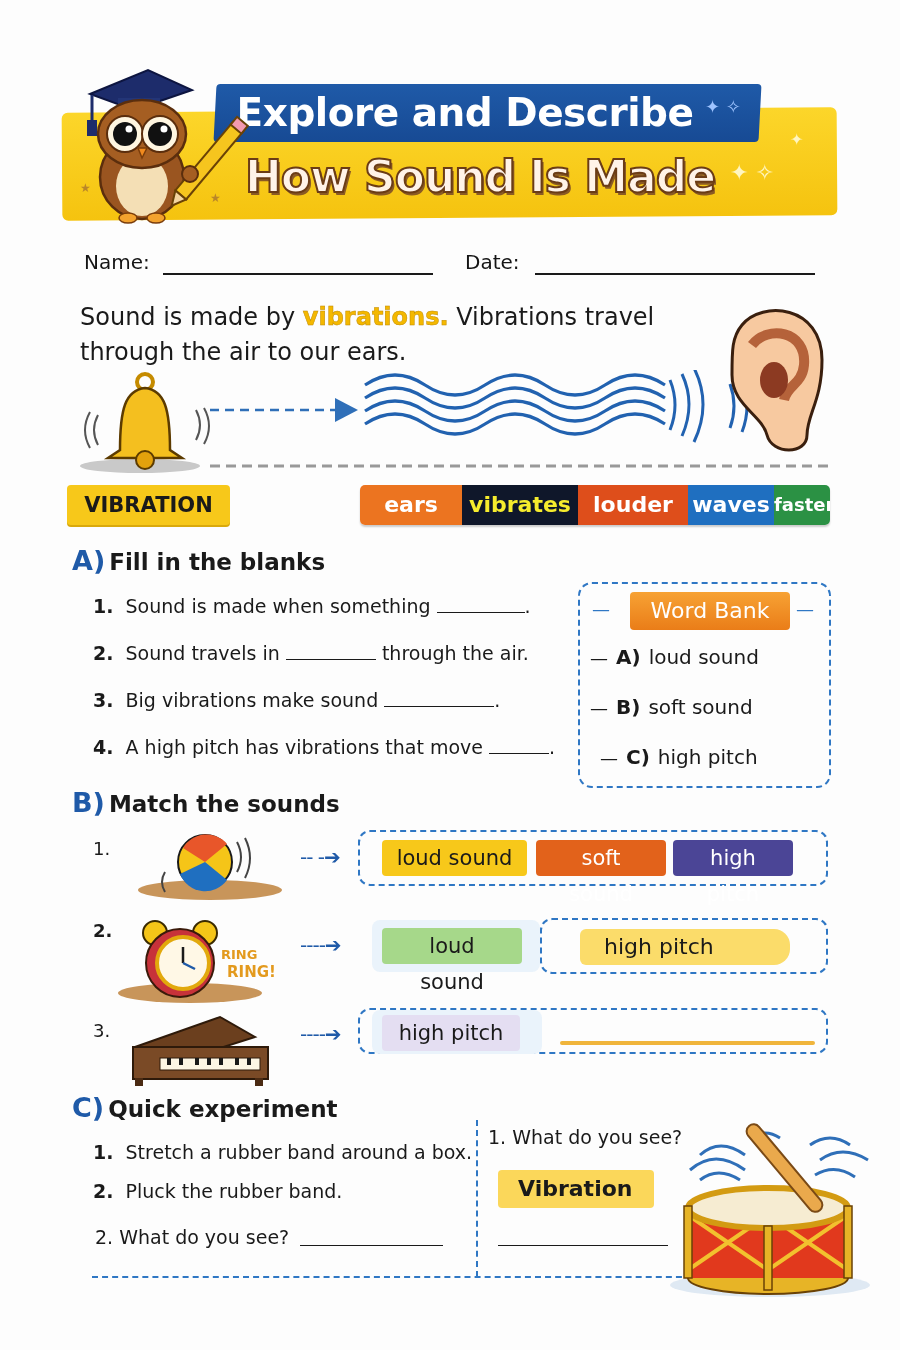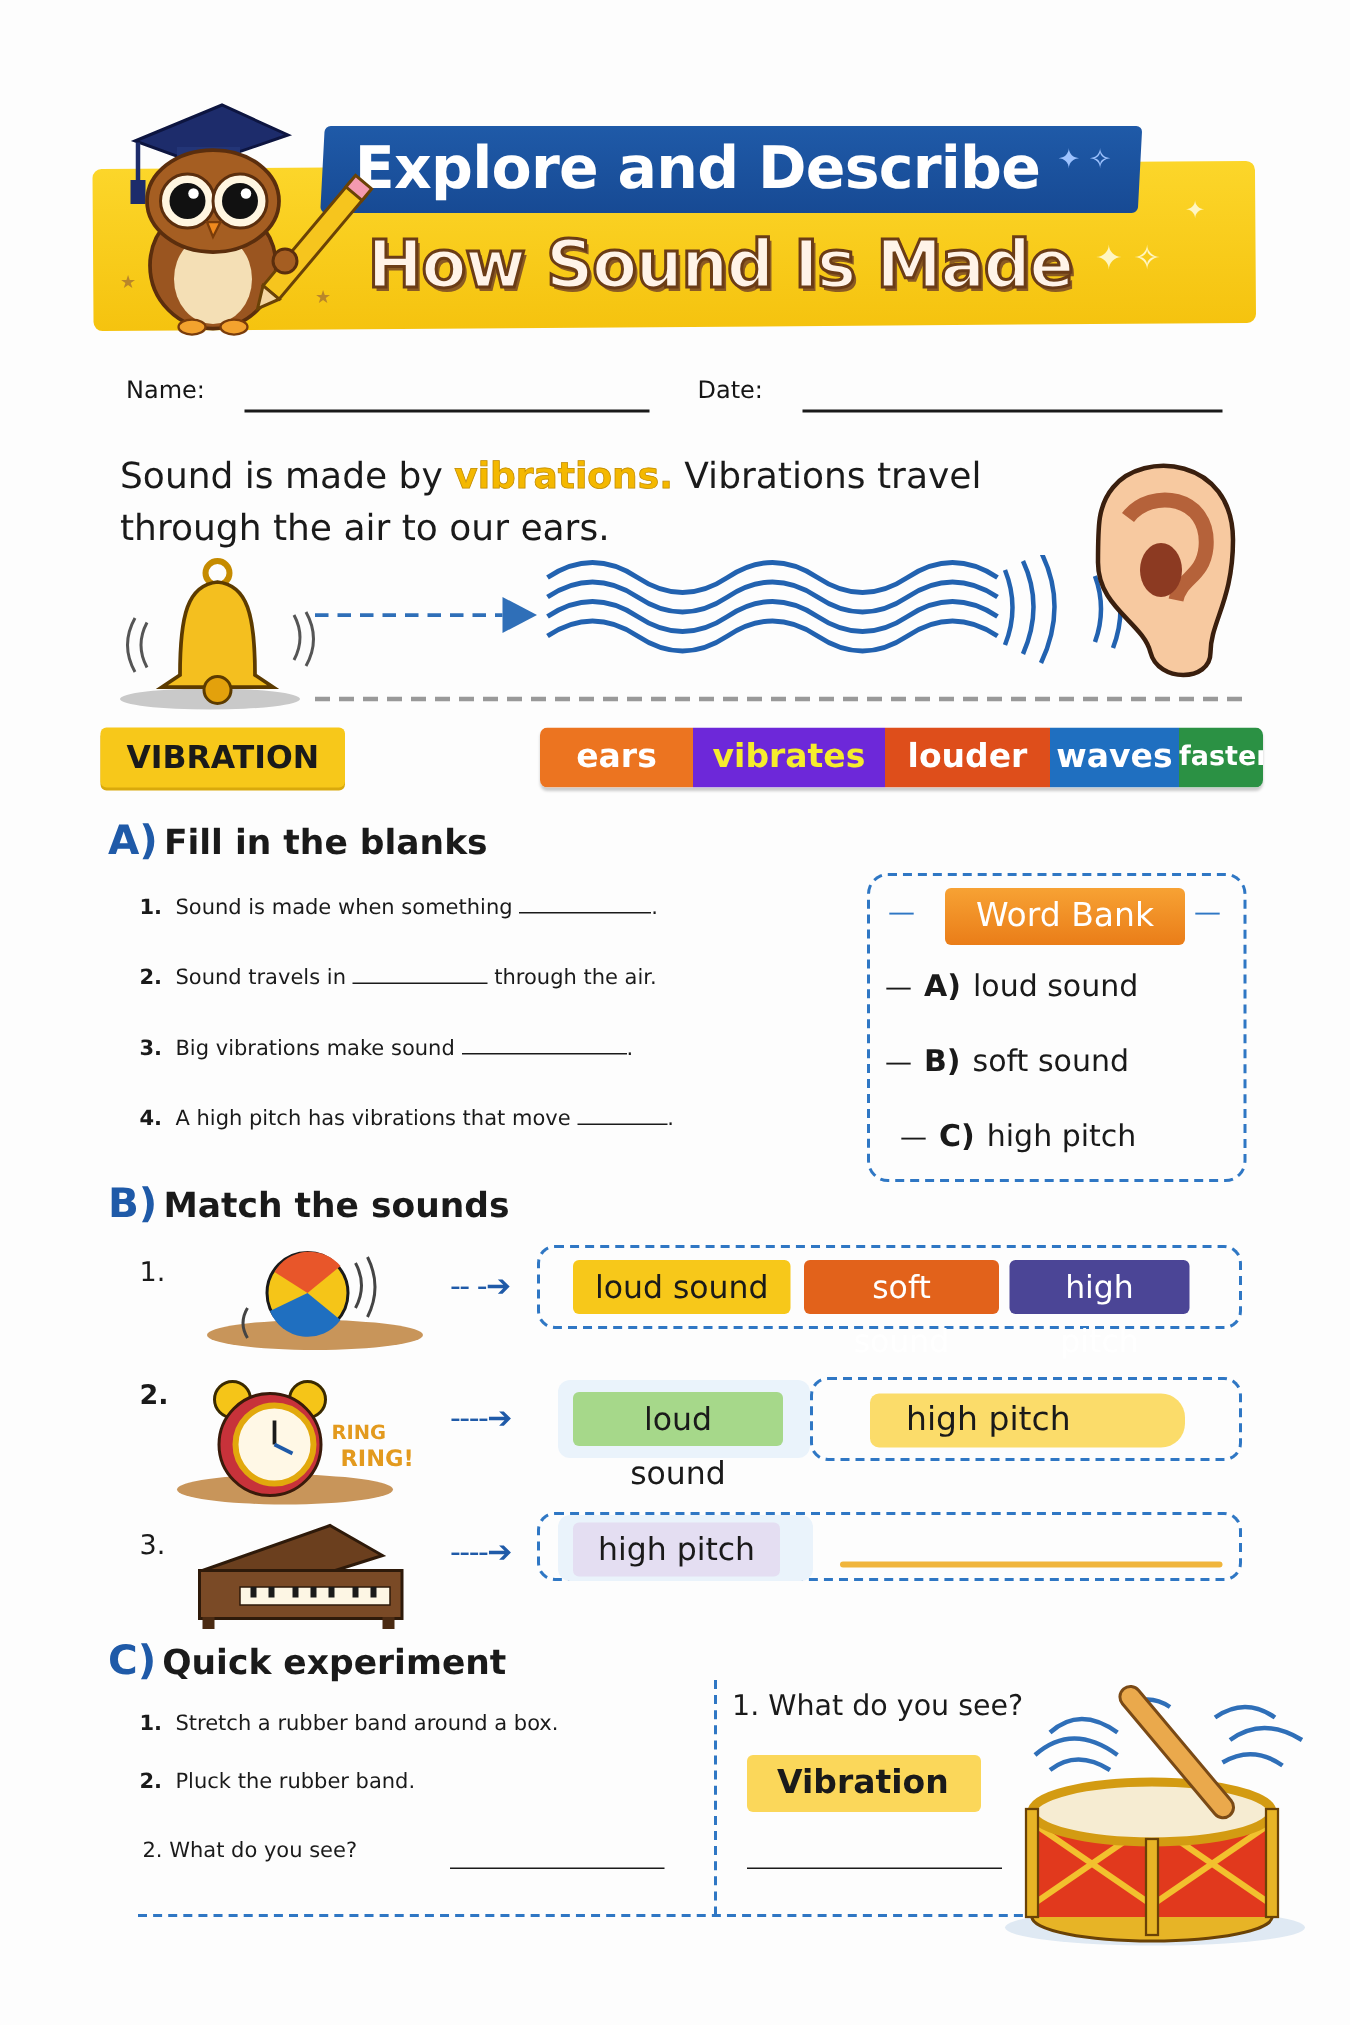--- a/index.html
+++ b/index.html
@@ -12,36 +12,36 @@
   .banner-blue { left: 215px; top: 84px; width: 545px; height: 58px; background: linear-gradient(#1f5aa8, #174a94); transform: skewX(-3deg); border-radius: 4px; }
   .title-top { left: 215px; top: 84px; width: 500px; height: 58px; line-height: 58px; text-align: center; color: #fff; font-weight: bold; font-size: 39px; font-family: "DejaVu Sans", sans-serif; letter-spacing: -0.5px; }
   .title-main { left: 240px; top: 146px; width: 480px; height: 62px; line-height: 62px; text-align: center; color: #fff3e8; font-weight: bold; font-size: 44px; letter-spacing: -1px; -webkit-text-stroke: 2px #6b3c16; text-shadow: 2px 3px 0 #8a5a24; }
   .sparkle { color: #fff6c2; font-size: 18px; }
   .sparkle.blue { color: #9ec3ff; }
 
   
   .owl { left: 70px; top: 62px; width: 180px; height: 165px; }
 
   
-  .label-lg { font-size: 16px; color: #151515; }
+  .label-lg { font-size: 20px; color: #151515; }
   .blank-line { border-bottom: 2px solid #1a1a1a; height: 2px; }
 
   .intro { left: 80px; top: 300px; width: 600px; font-size: 24px; line-height: 35px; color: #1a1a1a; }
   .intro .hl { color: #f4b800; font-weight: bold; -webkit-text-stroke: 0.5px #c08a00; }
 
   
   .vibration-tag { left: 67px; top: 485px; width: 163px; height: 40px; background: #f7c81a; border-radius: 4px; font-weight: bold; font-size: 21px; line-height: 40px; text-align: center; color: #1a1a1a; box-shadow: 0 2px 0 #d9a90c; }
   .strip { left: 360px; top: 485px; height: 40px; display: flex; border-radius: 5px; overflow: hidden; box-shadow: 0 2px 2px rgba(0,0,0,.2); }
   .strip span { display: block; height: 40px; line-height: 40px; text-align: center; font-weight: bold; color: #fff; font-size: 22px; }
 
   
   .sec-head { font-weight: bold; font-size: 23px; color: #1a1a1a; }
   .sec-head .letter { color: #1f5aa8; font-size: 27px; margin-right: 4px; }
 
-  .q-item { font-size: 14px; color: #1a1a1a; white-space: nowrap; }
+  .q-item { font-size: 19px; color: #1a1a1a; white-space: nowrap; }
   .q-item b { font-weight: bold; }
   .fill-blank { display: inline-block; border-bottom: 1.5px solid #1a1a1a; height: 14px; vertical-align: baseline; }
 
   
   .wb-box { left: 578px; top: 582px; width: 253px; height: 206px; border: 2.5px dashed #2f77c4; border-radius: 14px; }
   .wb-title { left: 630px; top: 592px; width: 160px; height: 38px; background: linear-gradient(#f7a234, #ea7d18); border-radius: 4px; color: #fff; font-weight: normal; font-size: 22px; line-height: 38px; text-align: center; }
   .wb-dash { color: #2f77c4; font-size: 18px; }
   .wb-item { font-size: 20px; color: #1a1a1a; }
   .wb-item b { font-weight: bold; margin-right: 8px; }
 
@@ -140,21 +140,21 @@
 
 <svg class="abs" style="left:712px;top:305px;width:115px;height:150px;" viewBox="0 0 115 150">
   <path d="M30,20 C50,-5 110,0 110,55 C110,95 95,110 95,130 C95,150 60,150 55,130 C50,110 20,100 20,70 C20,45 20,32 30,20 Z" fill="#f7c9a0" stroke="#3a1f0e" stroke-width="3"></path>
   <path d="M40,40 C55,20 95,25 92,60 C90,80 75,80 72,95" fill="none" stroke="#b5623a" stroke-width="10"></path>
   <ellipse cx="62" cy="75" rx="14" ry="18" fill="#8c3a22"></ellipse>
 </svg>
 
 <div class="abs vibration-tag">VIBRATION</div>
 <div class="abs strip">
   <span style="width:102px;background:#ec7420;color:#fff;">ears</span>
-  <span style="width:128px;background:#6d28d9;color:#f6ec2d;">vibrates</span>
+  <span style="width:116px;background:#0f172a;color:#f6ec2d;">vibrates</span>
   <span style="width:110px;background:#de4e1b;color:#fff;">louder</span>
   <span style="width:86px;background:#1f6fc0;color:#fff;">waves</span>
   <span style="width:56px;background:#2b9144;color:#fff;font-size:18px;">faster</span>
 </div>
 
 <div class="abs sec-head" style="left:72px;top:545px;">
   <span class="letter">A)</span><span>Fill in the blanks</span>
 </div>
 
 <div class="abs q-item" style="left:93px;top:595px;">

